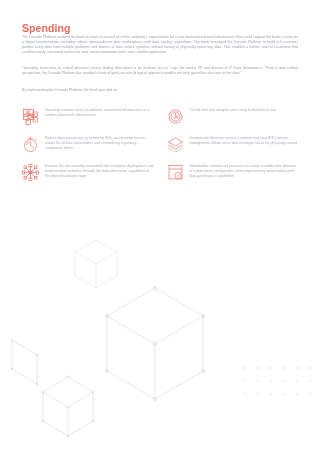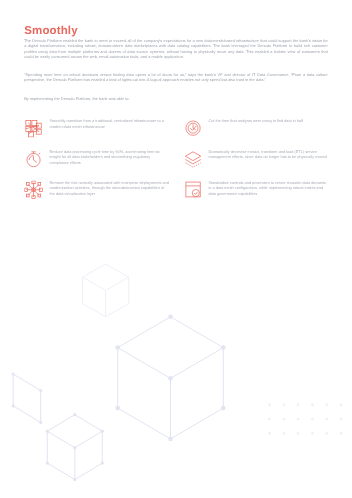--- a/index.html
+++ b/index.html
@@ -167,21 +167,21 @@
         <circle cx="258" cy="394" r="1.3"></circle>
       <circle cx="271" cy="394" r="1.3"></circle>
         <circle cx="284" cy="394" r="1.3"></circle>
       <circle cx="297" cy="394" r="1.3"></circle>
         <circle cx="310" cy="394" r="1.3"></circle>
     </g>
   </svg>
 
   <div class="content">
 
-    <h1 class="page-heading">Smoothly</h1>
+    <h1 class="page-heading">Spending</h1>
 
     <p id="para-1" class="body-copy">The Denodo Platform enabled the bank to meet or exceed all of the company's expectations for a new data-mesh-based infrastructure that could support the bank's vision for a digital transformation, including robust, domain-driven data marketplaces with data catalog capabilities. The bank leveraged the Denodo Platform to build rich customer profiles using data from multiple platforms and dozens of data source systems, without having to physically move any data. This enabled a holistic view of customers that could be easily consumed across the web, email automation tools, and a mobile application.</p>
 
     <p id="para-2" class="body-copy">“Spending more time on critical decisions versus finding data opens a lot of doors for us,” says the bank's VP and director of IT Data Governance. “From a data culture perspective, the Denodo Platform has enabled a kind of lights-out win. A logical approach enables not only speed but also trust in the data.”</p>
 
     <p id="para-3" class="body-copy">By implementing the Denodo Platform, the bank was able to:</p>
 
     <div class="benefits-grid">
 
       <div class="benefit-item">

